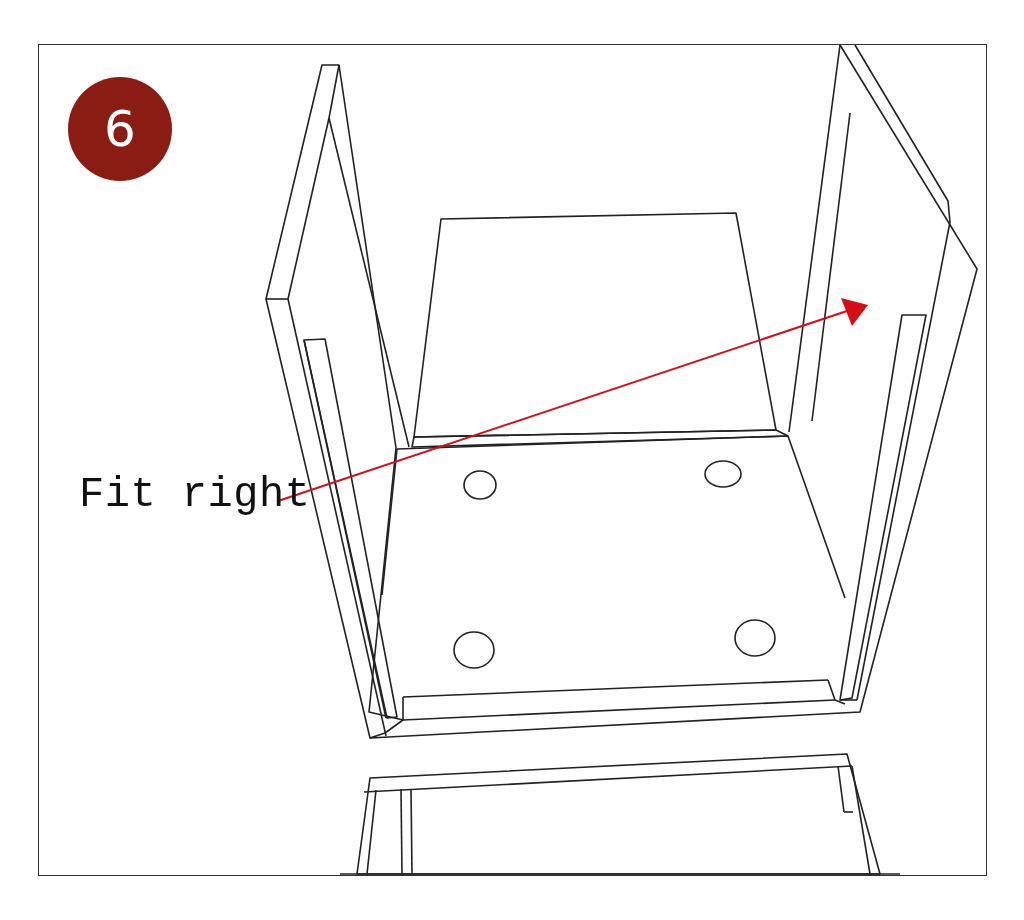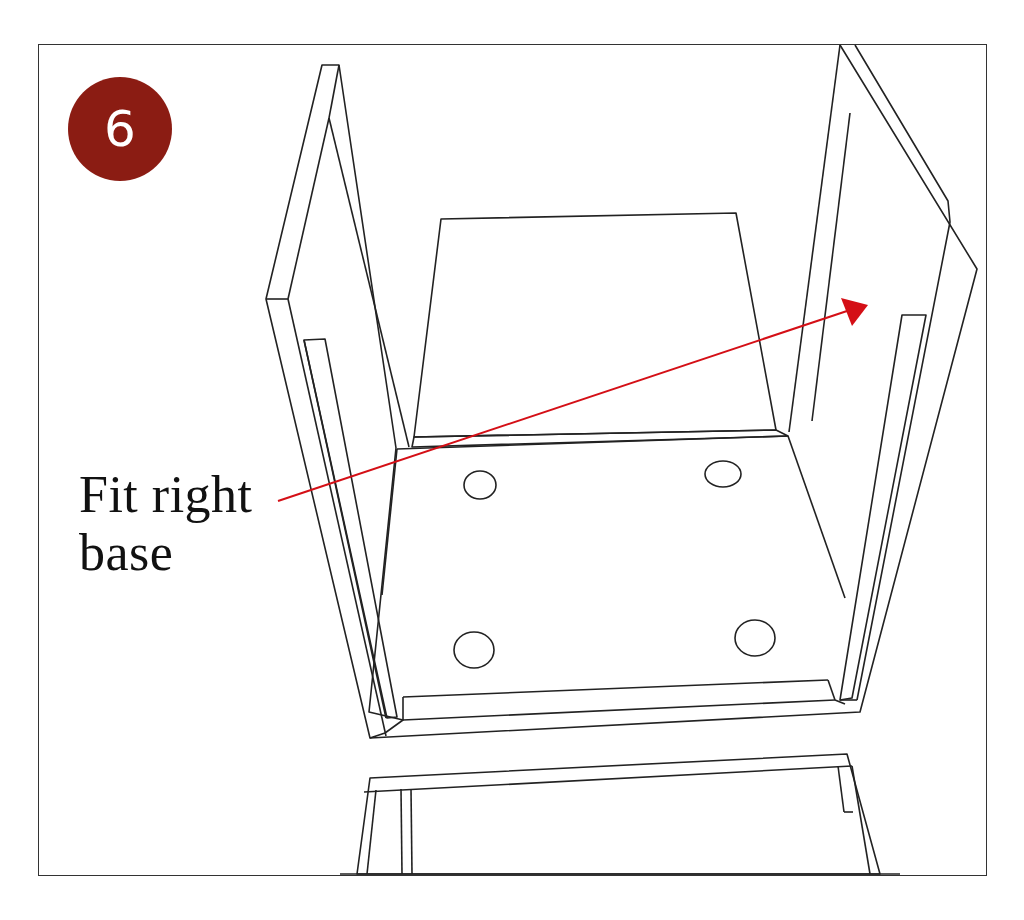--- a/index.html
+++ b/index.html
@@ -1,19 +1,19 @@
 <!DOCTYPE html>
 <html><head>
 <meta charset="utf-8">
 <style>
   html, body { margin:0; padding:0; background:#ffffff; }
   body { width:1024px; height:920px; position:relative; overflow:hidden; font-family:"DejaVu Sans", sans-serif; }
   .frame { position:absolute; left:38px; top:44px; width:949px; height:832px; border:1.5px solid #333; box-sizing:border-box; background:#fff; }
   .step-badge { position:absolute; left:68px; top:77px; width:104px; height:104px; border-radius:50%; background:#8b1c13; color:#fff; display:flex; align-items:center; justify-content:center; font-size:50px; font-weight:400; }
-  .caption { position:absolute; left:79px; top:466px; font-size:52px; line-height:58px; color:#111; font-family:Liberation Serif, serif; letter-spacing:0.5px; }
+  .caption { position:absolute; left:79px; top:466px; font-size:42px; line-height:58px; color:#111; font-family:Liberation Mono, monospace; letter-spacing:0.5px; }
   svg.art { position:absolute; left:0; top:0; }
 </style>
 </head>
 <body>
 
 <div class="frame"></div>
 
 <svg class="art" width="1024" height="920" viewBox="0 0 1024 920">
   <g fill="none" stroke="#222" stroke-width="1.6" stroke-linejoin="round">
 
@@ -79,14 +79,13 @@
     <polygon points="868,305 841,298 852,326" fill="#d40f16"></polygon>
   </g>
 </svg>
 
 <div class="step-badge">
   <span>6</span>
 </div>
 
 <div class="caption">
   <div>Fit right</div>
-  <div>base</div>
 </div>
 
 </body></html>

